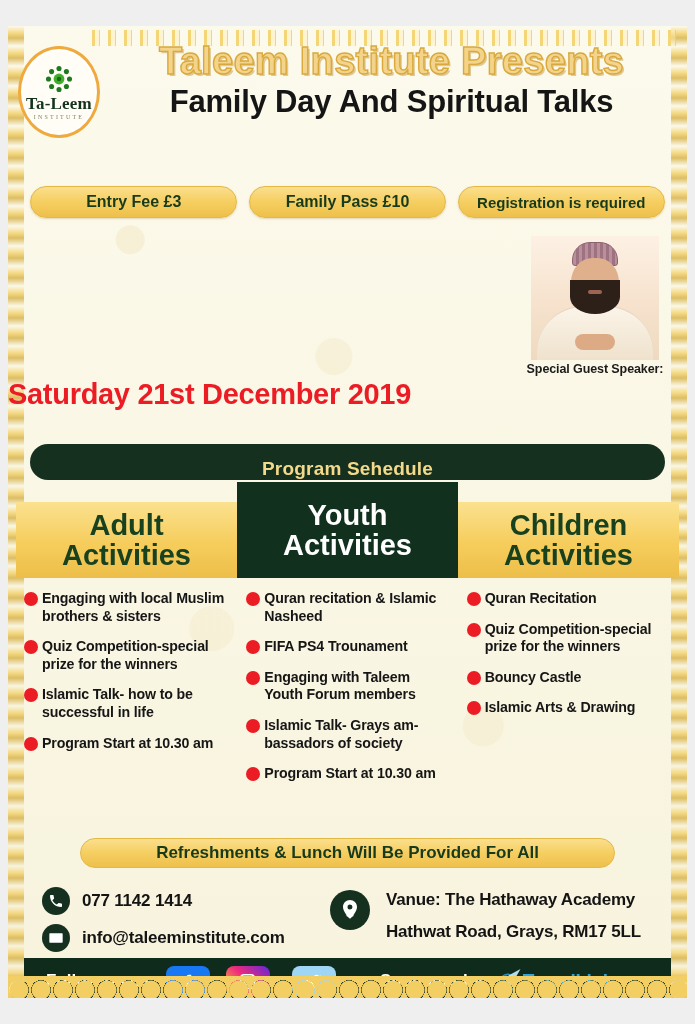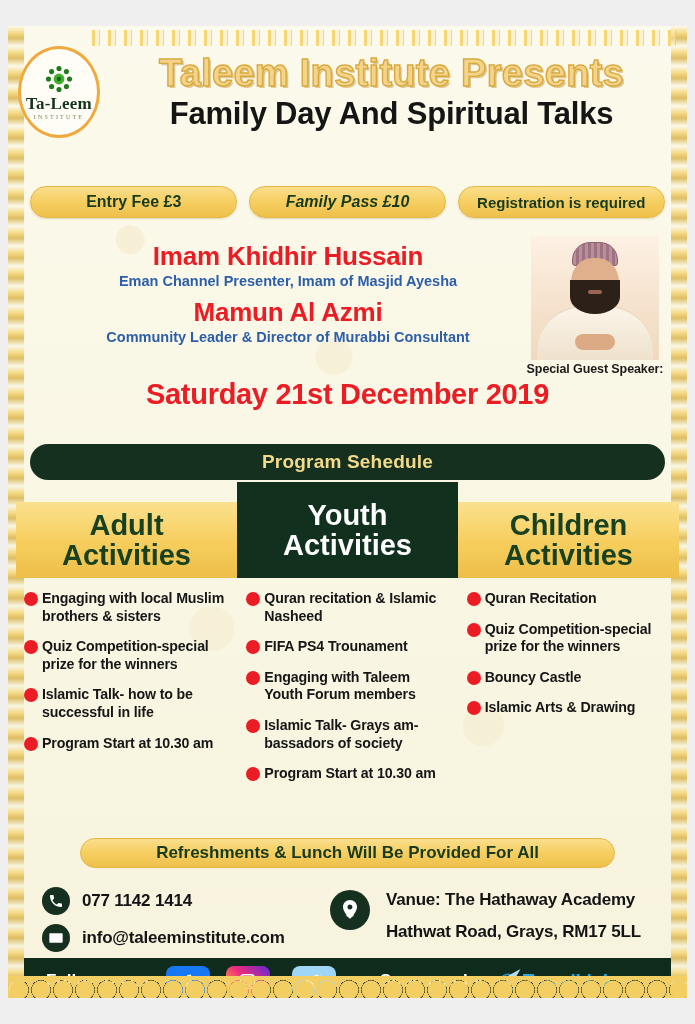--- a/index.html
+++ b/index.html
@@ -81,21 +81,21 @@
   .logo-flower { width: 30px; height: 30px; margin-bottom: 1px; }
   .logo-name {
     font-family: "Liberation Serif", serif;
     font-size: 17px; font-weight: bold; color: #14331c;
     letter-spacing: .2px; line-height: 1;
   }
   .logo-sub {
     font-family: "Liberation Serif", serif;
     font-size: 6px; color: #7e8a62; letter-spacing: 2.2px; margin-top: 2px;
   }
-  .title-wrap { position: absolute; left: 100px; right: 12px; top: 14px; text-align: center; }
+  .title-wrap { position: absolute; left: 100px; right: 12px; top: 2px; text-align: center; }
   .title-1 {
     font-size: 38px; font-weight: bold; line-height: 1.02;
     color: #f3d48a; letter-spacing: .3px;
     -webkit-text-stroke: 1.4px #d9a93e;
     text-shadow: 2px 2px 0 rgba(190,140,40,.45);
   }
   .title-2 {
     font-size: 31px; font-weight: bold; line-height: 1.1;
     color: #151515; letter-spacing: -.2px; margin-top: 4px;
   }
@@ -106,21 +106,21 @@
   }
   .pill {
     flex: 1 1 auto; height: 32px; border-radius: 17px;
     background: linear-gradient(180deg,#fbdf8e 0%,#f6cf62 48%,#eec04b 100%);
     border: 1px solid #e3b845;
     display: flex; align-items: center; justify-content: center;
     color: #173a1d; font-size: 16px; font-weight: bold;
     box-shadow: 0 1px 2px rgba(150,110,20,.25);
   }
   .pill.p1 { flex: 1.08; }
-  .pill.p2 { flex: 1.02; font-style: italic; }
+  .pill.p2 { flex: 1.02; }
   .pill.p3 { flex: 1.08; font-size: 15px; }
   
   .speakers { position: absolute; left: 0; right: 0; top: 210px; height: 150px; }
   .speaker-text { position: absolute; left: 70px; width: 420px; text-align: center; top: 6px; }
   .sp-name {
     color: #ec1c24; font-size: 26px; font-weight: bold; line-height: 1.12;
     letter-spacing: -.2px;
   }
   .sp-role {
     color: #2c5fa8; font-size: 14.5px; font-weight: bold; line-height: 1.25;
@@ -162,31 +162,31 @@
   .ph-hands {
     width: 40px; height: 16px; border-radius: 10px; background: #dcab86;
     position: absolute; left: 50%; transform: translateX(-50%); bottom: 10px; z-index: 4;
   }
   .ph-caption {
     font-size: 12.5px; color: #1b1b1b; font-weight: bold; margin-top: 2px;
     letter-spacing: -.1px;
   }
   
   .datetime {
-    position: absolute; left: 0; right: 0; top: 352px; text-align: center;
+    position: absolute; left: 0; right: 0; top: 352px; text-align: left;
   }
   .dt-line {
     color: #ec1c24; font-size: 29px; font-weight: bold; line-height: 1.14;
     letter-spacing: -.3px;
   }
   
   .prog-banner {
     position: absolute; left: 22px; right: 22px; top: 418px; height: 36px;
     background: #15301f; border-radius: 20px;
-    display: flex; align-items: center; justify-content: center;
+    display: flex; align-items: flex-end; justify-content: center;
   }
   .prog-banner span {
     color: #f3d98a; font-size: 19px; font-weight: bold; letter-spacing: .2px;
   }
   
   .col-heads {
     position: absolute; left: 8px; right: 8px; top: 456px; height: 96px;
     display: flex;
   }
   .col-head { flex: 1; display: flex; flex-direction: column;
@@ -308,27 +308,20 @@
       </div>
       <div class="pill p2">
         <span>Family Pass £10</span>
       </div>
       <div class="pill p3">
         <span>Registration is required</span>
       </div>
     </div>
 
     <div class="speakers">
-      <div class="speaker-text">
-        <div class="sp-name">Imam Khidhir Hussain</div>
-        <div class="sp-role">Eman Channel Presenter, Imam of Masjid Ayesha</div>
-        <div class="sp-gap"></div>
-        <div class="sp-name">Mamun Al Azmi</div>
-        <div class="sp-role">Community Leader &amp; Director of Murabbi Consultant</div>
-      </div>
       <div class="photo-box">
         <div class="photo">
           <div class="ph-body"></div>
           <div class="ph-cap"></div>
           <div class="ph-face"></div>
           <div class="ph-beard"></div>
           <div class="ph-mouth"></div>
           <div class="ph-hands"></div>
         </div>
         <div class="ph-caption">Special Guest Speaker:</div>

